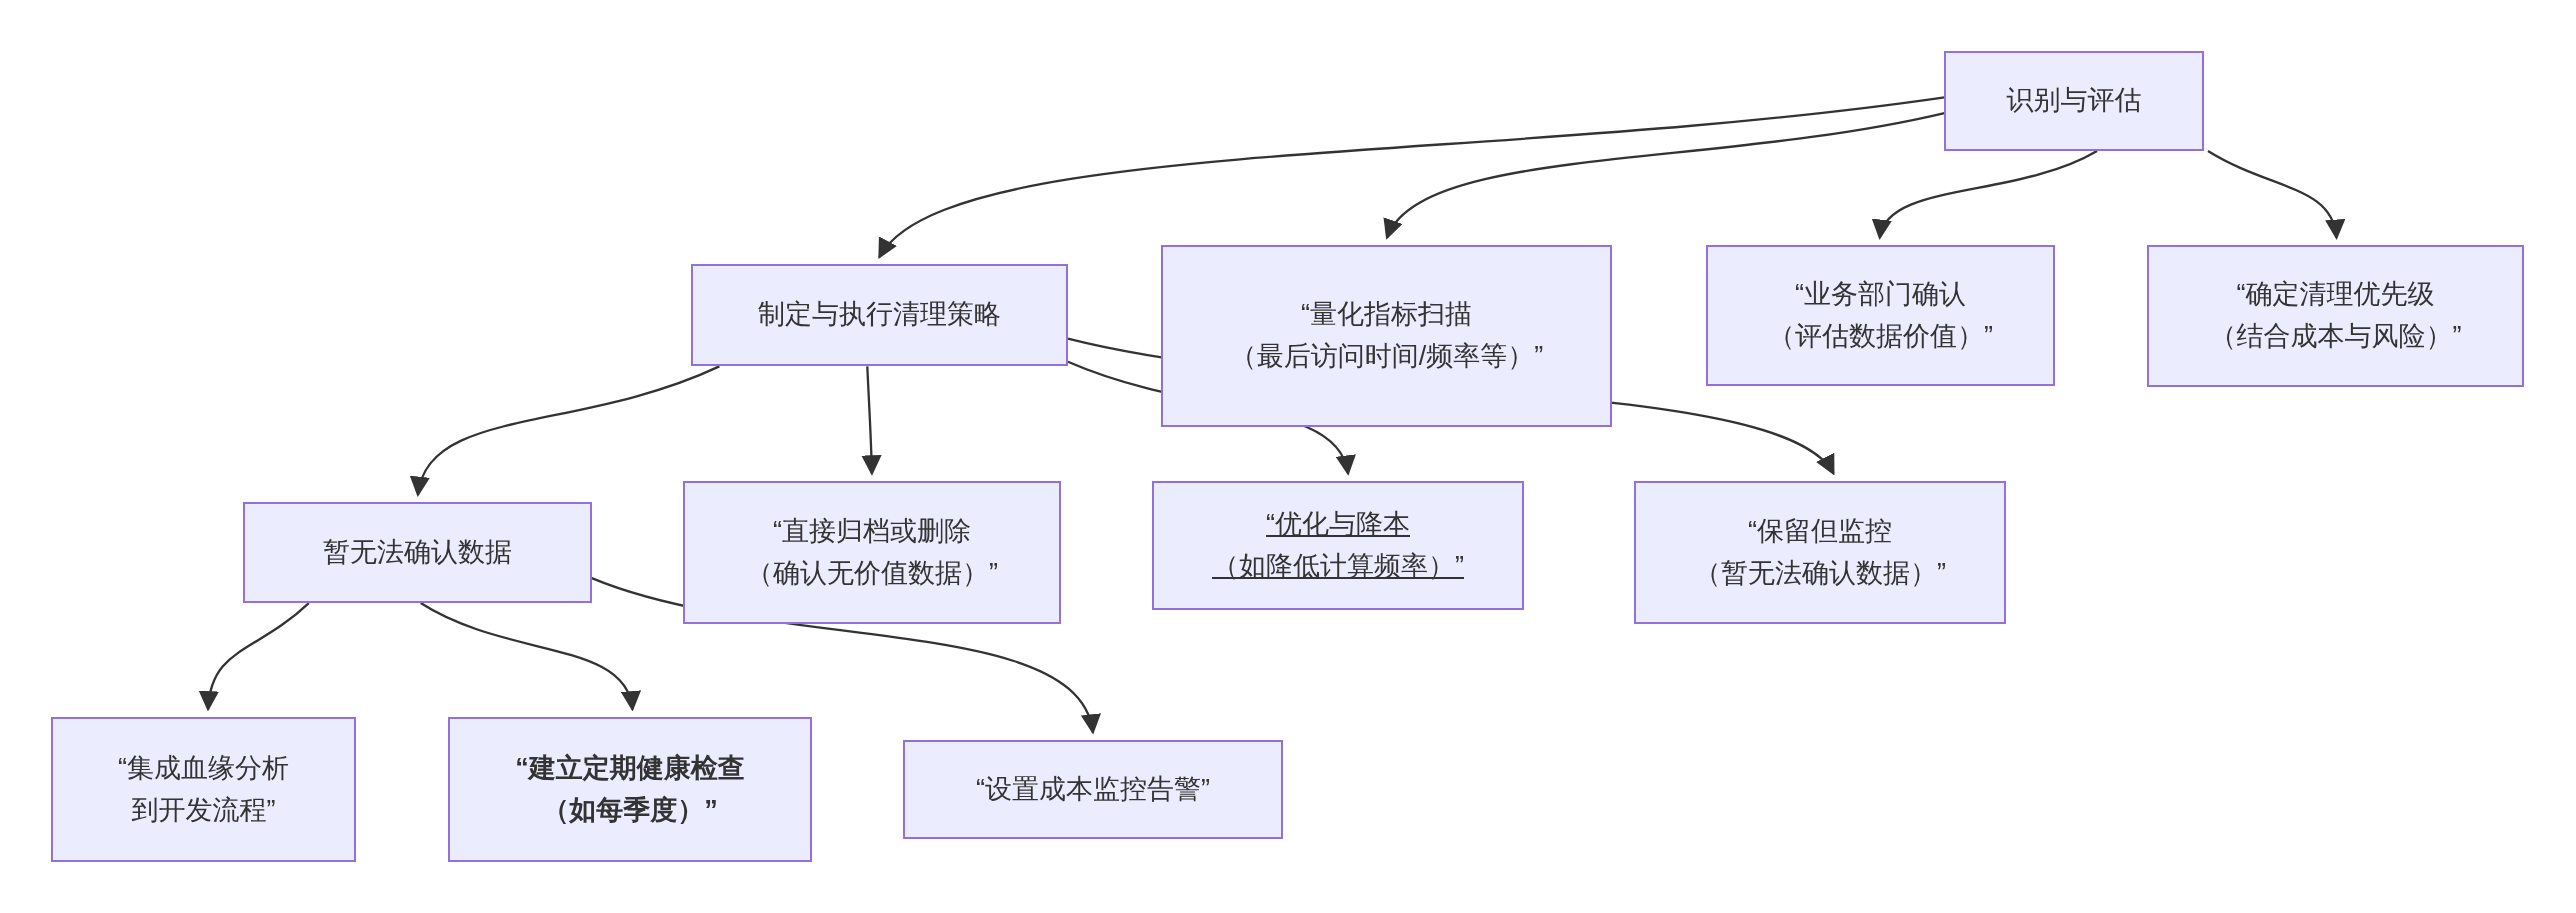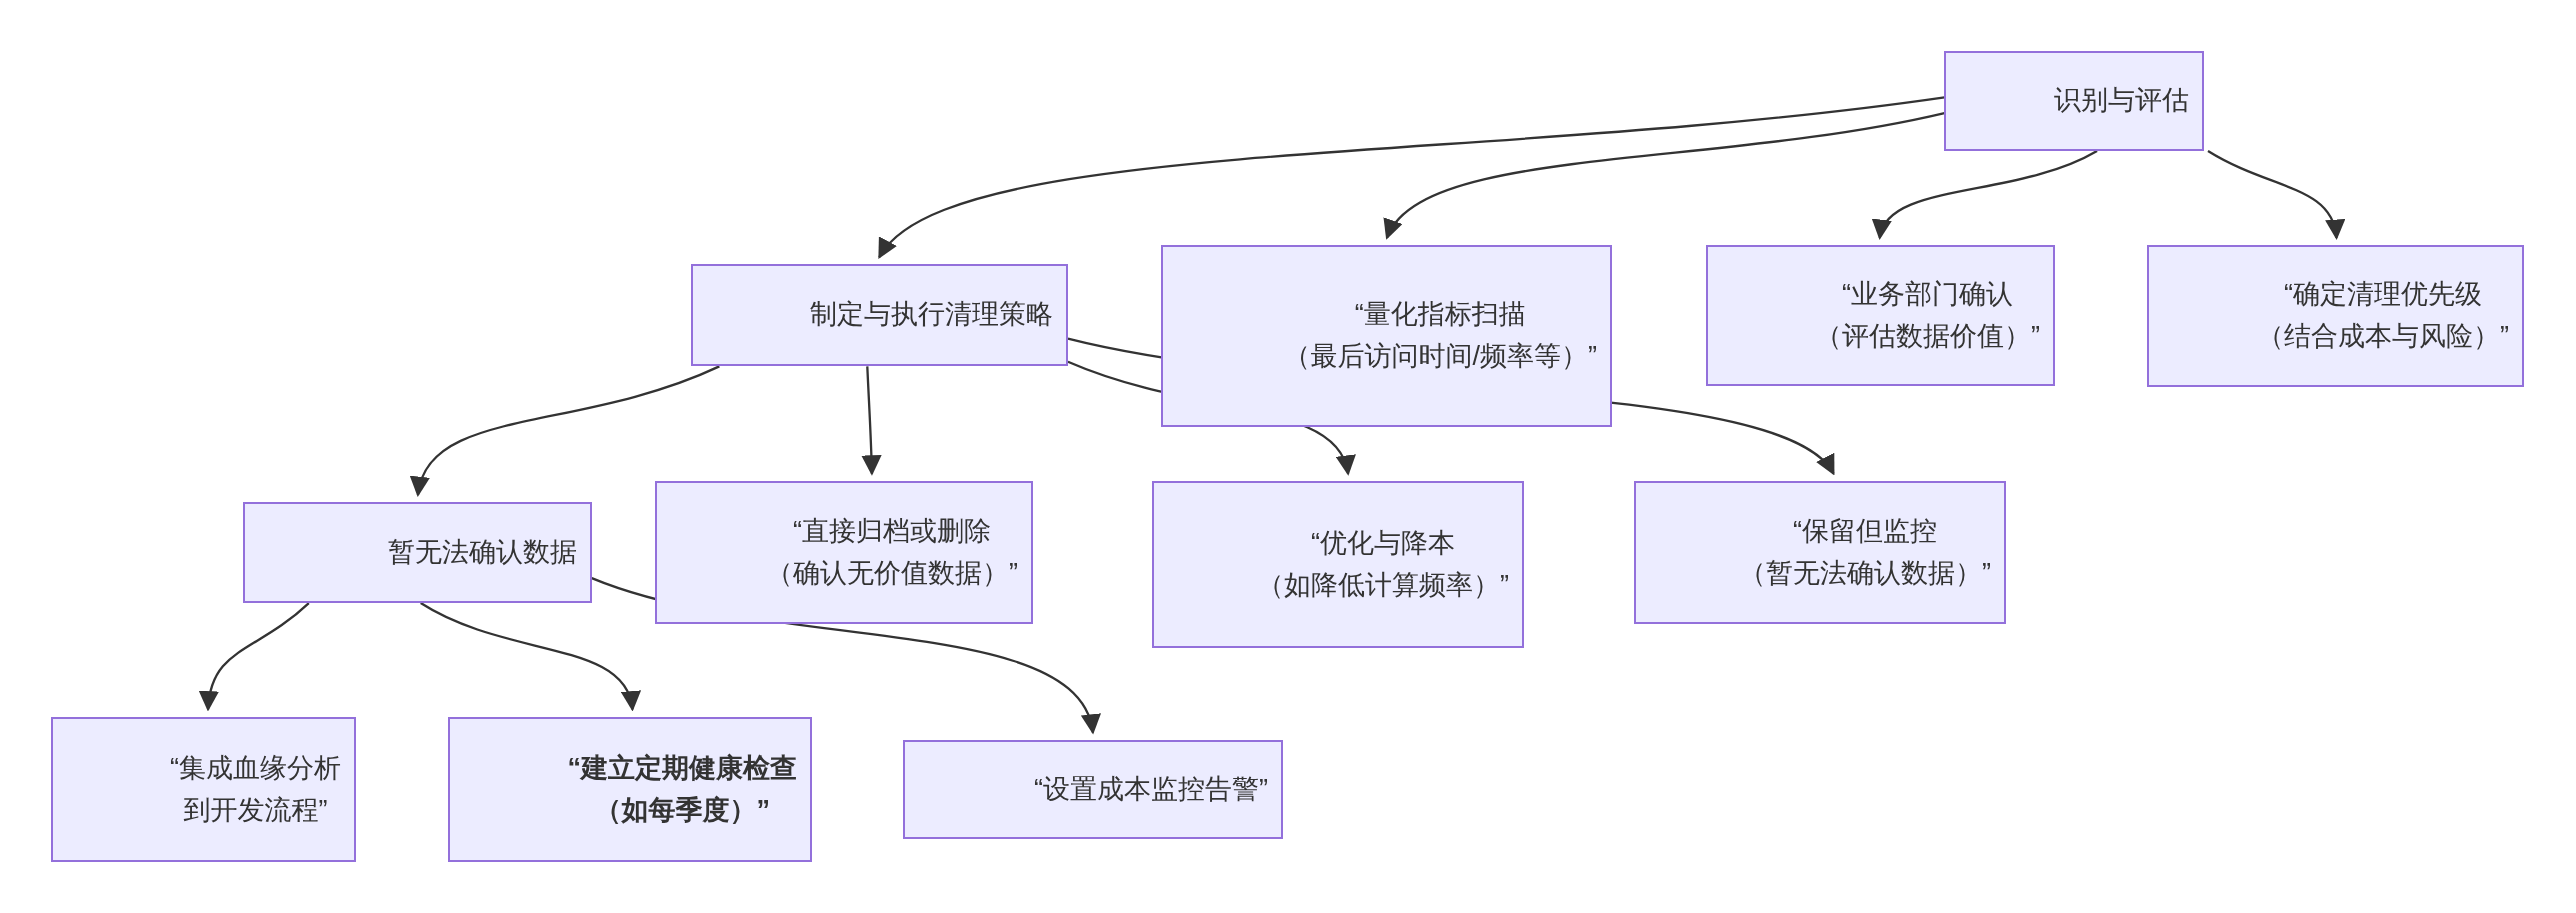--- a/index.html
+++ b/index.html
@@ -27,21 +27,21 @@
     stroke-width: 2.5px;
   }
   .node {
     position: absolute;
     z-index: 2;
     box-sizing: border-box;
     background: #ECECFF;
     border: 2.8px solid #9370DB;
     display: flex;
     align-items: center;
-    justify-content: flex-end;
+    justify-content: center;
     text-align: center;
     color: #333333;
   }
   .node-label {
     white-space: pre-line;
     font-size: 27px;
     line-height: 1.55;
     padding: 0 13px;
   }
 </style>
@@ -89,26 +89,26 @@
 
   <div class="node" style="left:2147px; top:245px; width:377px; height:142px;">
     <span class="node-label">“确定清理优先级
 （结合成本与风险）”</span>
   </div>
 
   <div class="node" style="left:243px; top:502px; width:349px; height:101px;">
     <span class="node-label">暂无法确认数据</span>
   </div>
 
-  <div class="node" style="left:655px; top:481px; width:378px; height:143px;">
+  <div class="node" style="left:683px; top:481px; width:378px; height:143px;">
     <span class="node-label">“直接归档或删除
 （确认无价值数据）”</span>
   </div>
 
-  <div class="node" style="left:1152px; top:481px; width:372px; height:167px;">
+  <div class="node" style="left:1152px; top:481px; width:372px; height:129px;text-decoration:underline;">
     <span class="node-label">“优化与降本
 （如降低计算频率）”</span>
   </div>
 
   <div class="node" style="left:1634px; top:481px; width:372px; height:143px;">
     <span class="node-label">“保留但监控
 （暂无法确认数据）”</span>
   </div>
 
   <div class="node" style="left:51px; top:717px; width:305px; height:145px;">

